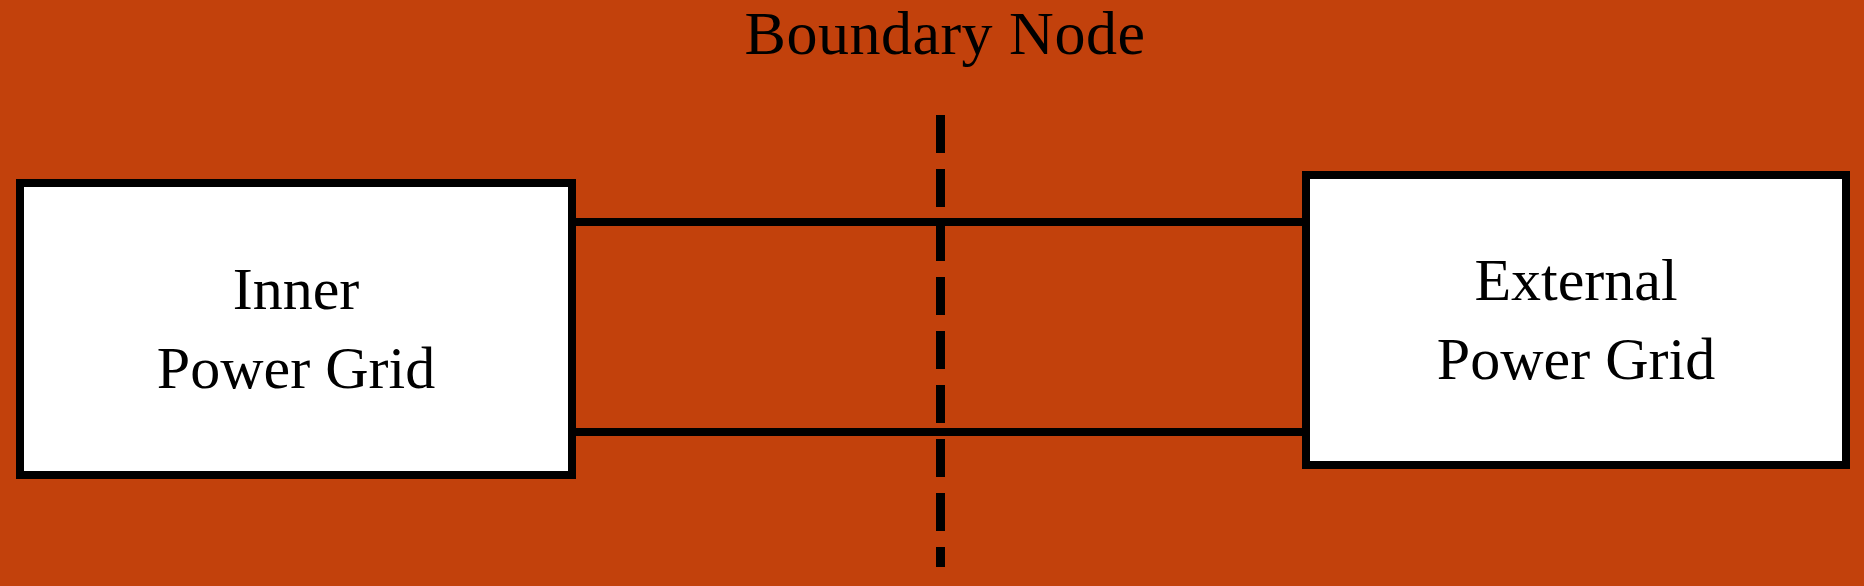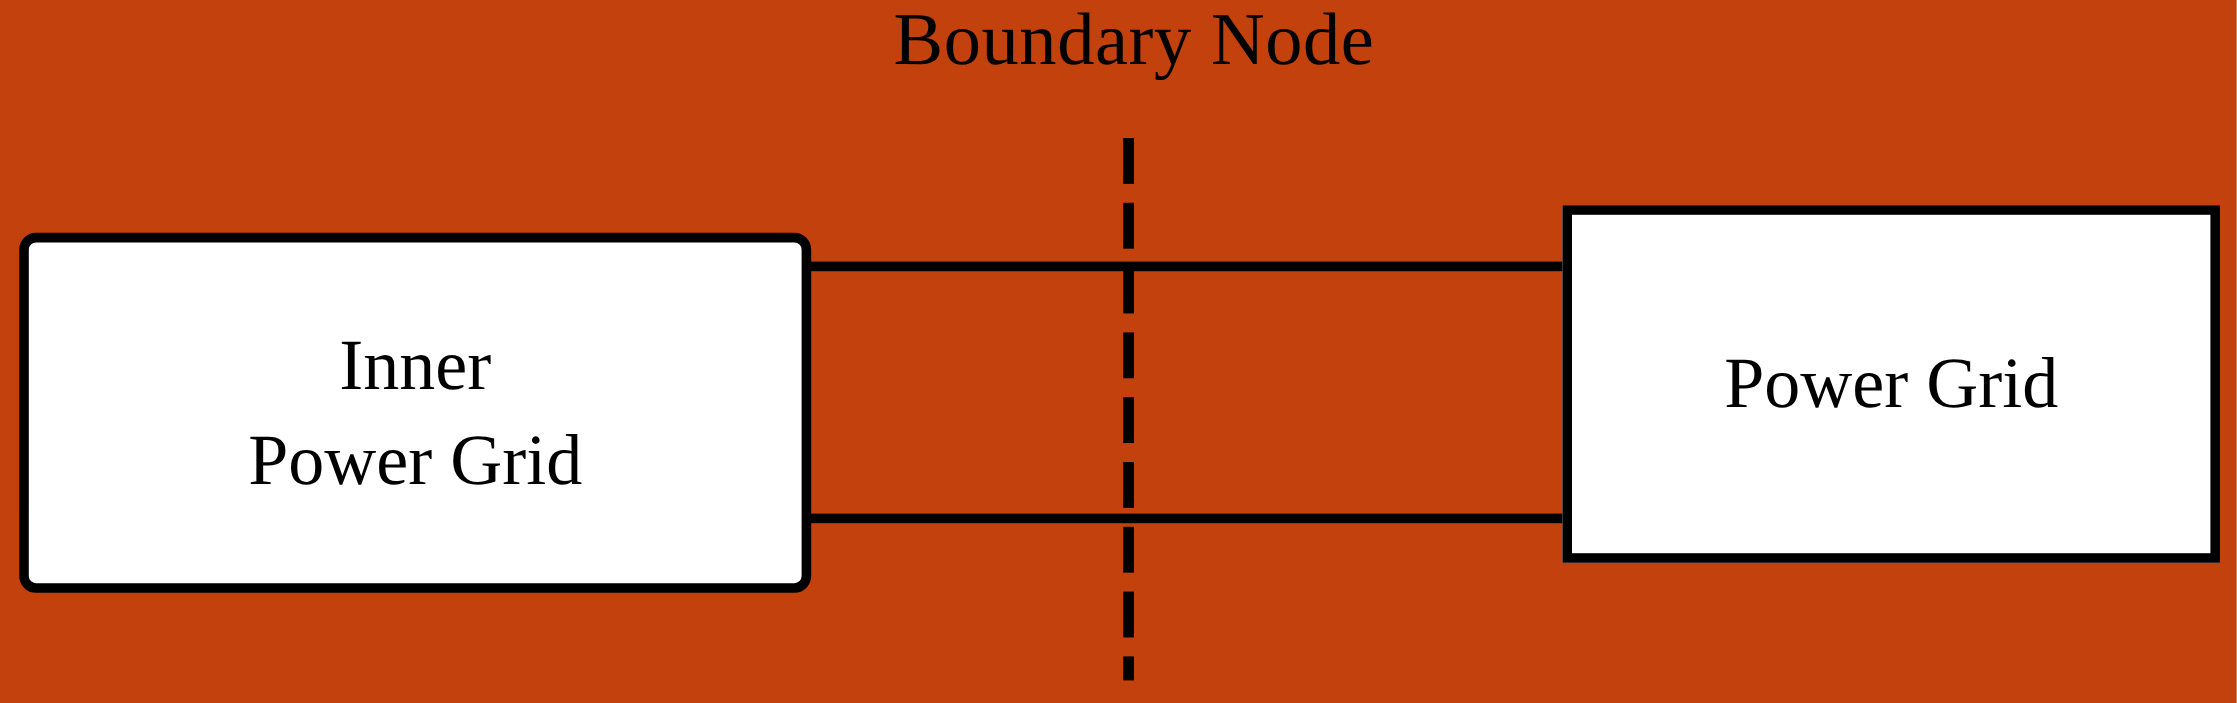--- a/index.html
+++ b/index.html
@@ -47,24 +47,23 @@
   }
   .grid-box .box-line {
     font-size: 60px;
     line-height: 1.32;
     white-space: nowrap;
     text-align: center;
   }
 
   #box-inner {
     left: 16px;
-    top: 194px;
-    width: 660px;
+    top: 179px;
+    width: 560px;
     height: 300px;
-    border-radius: 14px;
   }
 
   #box-external {
     left: 1302px;
     top: 171px;
     width: 548px;
     height: 298px;
   }
 
   
@@ -116,16 +115,17 @@
     <div class="box-line">Power Grid</div>
   </div>
 
   <div class="tie-line" id="tie-line-top"></div>
 
   <div class="tie-line" id="tie-line-bottom"></div>
 
   <div id="boundary-node-line"></div>
 
   <div class="grid-box" id="box-external">
+    <div class="box-line">External</div>
     <div class="box-line">Power Grid</div>
   </div>
 
 </div>
 
 </body></html>

